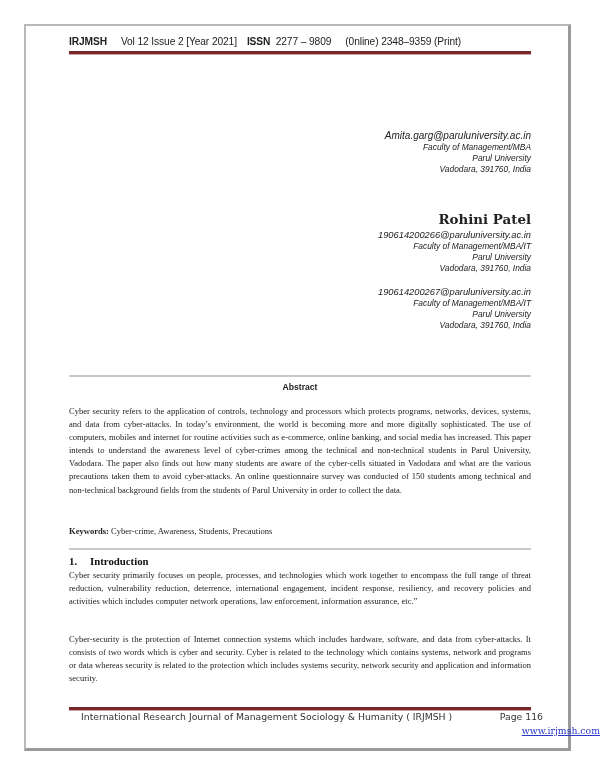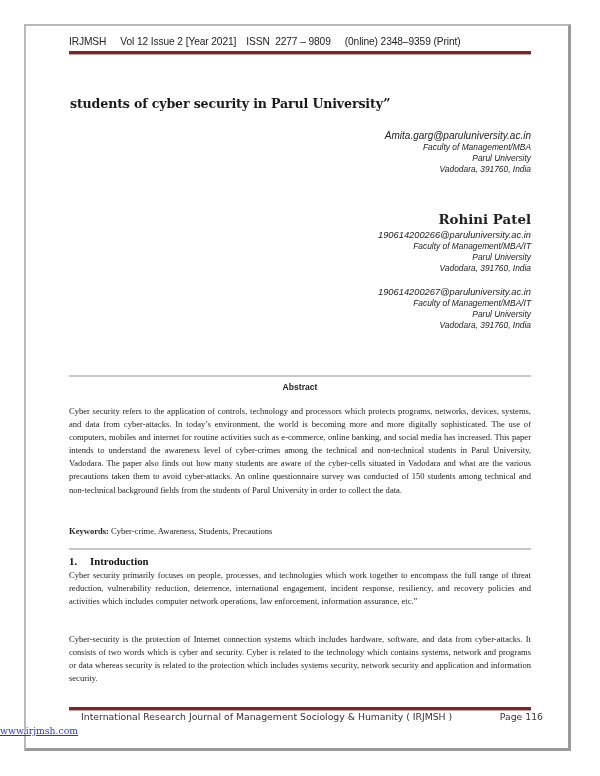--- a/index.html
+++ b/index.html
@@ -8,21 +8,21 @@
     position:absolute; left:24px; top:24px; width:547px; height:727px;
     border-top:2px solid #b9b9b9; border-left:2px solid #b9b9b9;
     border-right:3px solid #9a9a9a; border-bottom:3px solid #9a9a9a;
     box-sizing:border-box;
   }
   .hdr {
     position:absolute; left:69px; top:36px; width:462px;
     font-family:"Liberation Sans", sans-serif; font-size:10.2px; color:#222;
     white-space:nowrap; letter-spacing:-0.1px;
   }
-  .hdr b { font-weight:normal; }
+  .hdr b { font-weight:bold; }
   .hdr .gap { display:inline-block; width:14px; }
   .hdr .gap2 { display:inline-block; width:10px; }
   .hdr-rule {
     position:absolute; left:69px; top:51px; width:462px; height:3px;
     background:#7b2727; box-shadow:0 1px 0 #c9a3a3;
   }
   .title {
     position:absolute; left:70px; top:94px; width:470px;
     font-family:"DejaVu Serif", serif; font-weight:bold; font-size:12.6px;
     line-height:19px; color:#1a1a1a; letter-spacing:-0.15px;
@@ -62,36 +62,35 @@
   .footer-rule {
     position:absolute; left:69px; top:707px; width:462px; height:3px;
     background:#7b2727; box-shadow:0 1px 0 #c9a3a3;
   }
   .footer {
     position:absolute; left:81px; top:711px; width:462px;
     font-family:"DejaVu Sans", sans-serif; font-size:9.3px; color:#333; white-space:nowrap;
   }
   .footer .page { position:absolute; right:0; top:0; }
   .footer-link {
-    position:absolute; left:0; width:600px; top:725px; text-align:left;
+    position:absolute; left:0; width:600px; top:725px; text-align:right;
     font-family:"DejaVu Serif", serif; font-size:9.3px; color:#2a37c9; text-decoration:underline;
   }
 </style>
 </head>
 <body>
 
 <div class="frame"></div>
 
 <div class="hdr">
   <b>IRJMSH</b><span class="gap"></span><span>Vol 12 Issue 2  [Year 2021]</span><span class="gap2"></span><b>ISSN</b>&nbsp;&nbsp;<span>2277 – 9809</span><span class="gap"></span><span>(0nline) 2348–9359 (Print)</span>
 </div>
 <div class="hdr-rule"></div>
 
 <div class="title">
-  <div>students of cyber security in Parul University”</div>
 </div>
 
 <div class="author-block a1">
   <div class="email">Amita.garg@paruluniversity.ac.in</div>
   <div class="aff">Faculty of Management/MBA</div>
   <div class="aff">Parul University</div>
   <div class="aff">Vadodara, 391760, India</div>
 </div>
 
 <div class="author-block a2">

